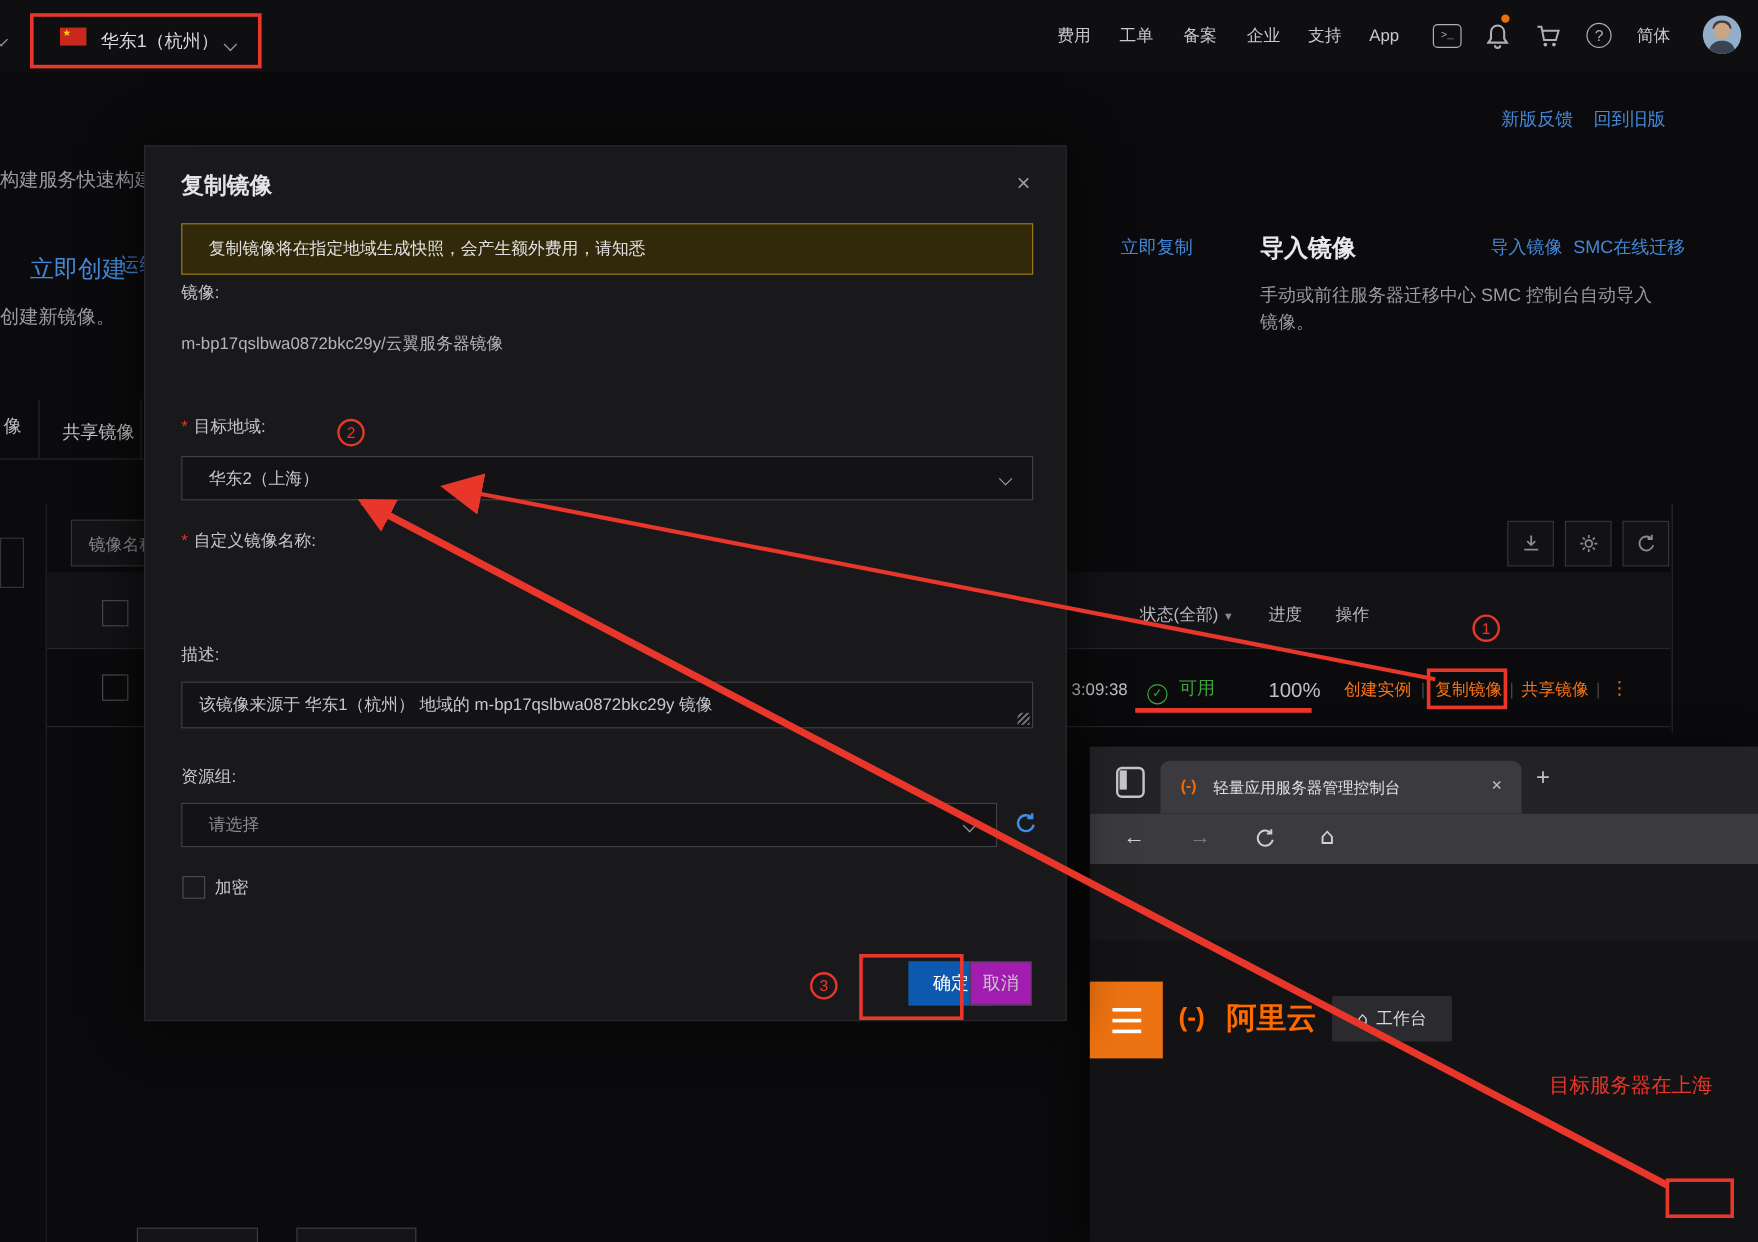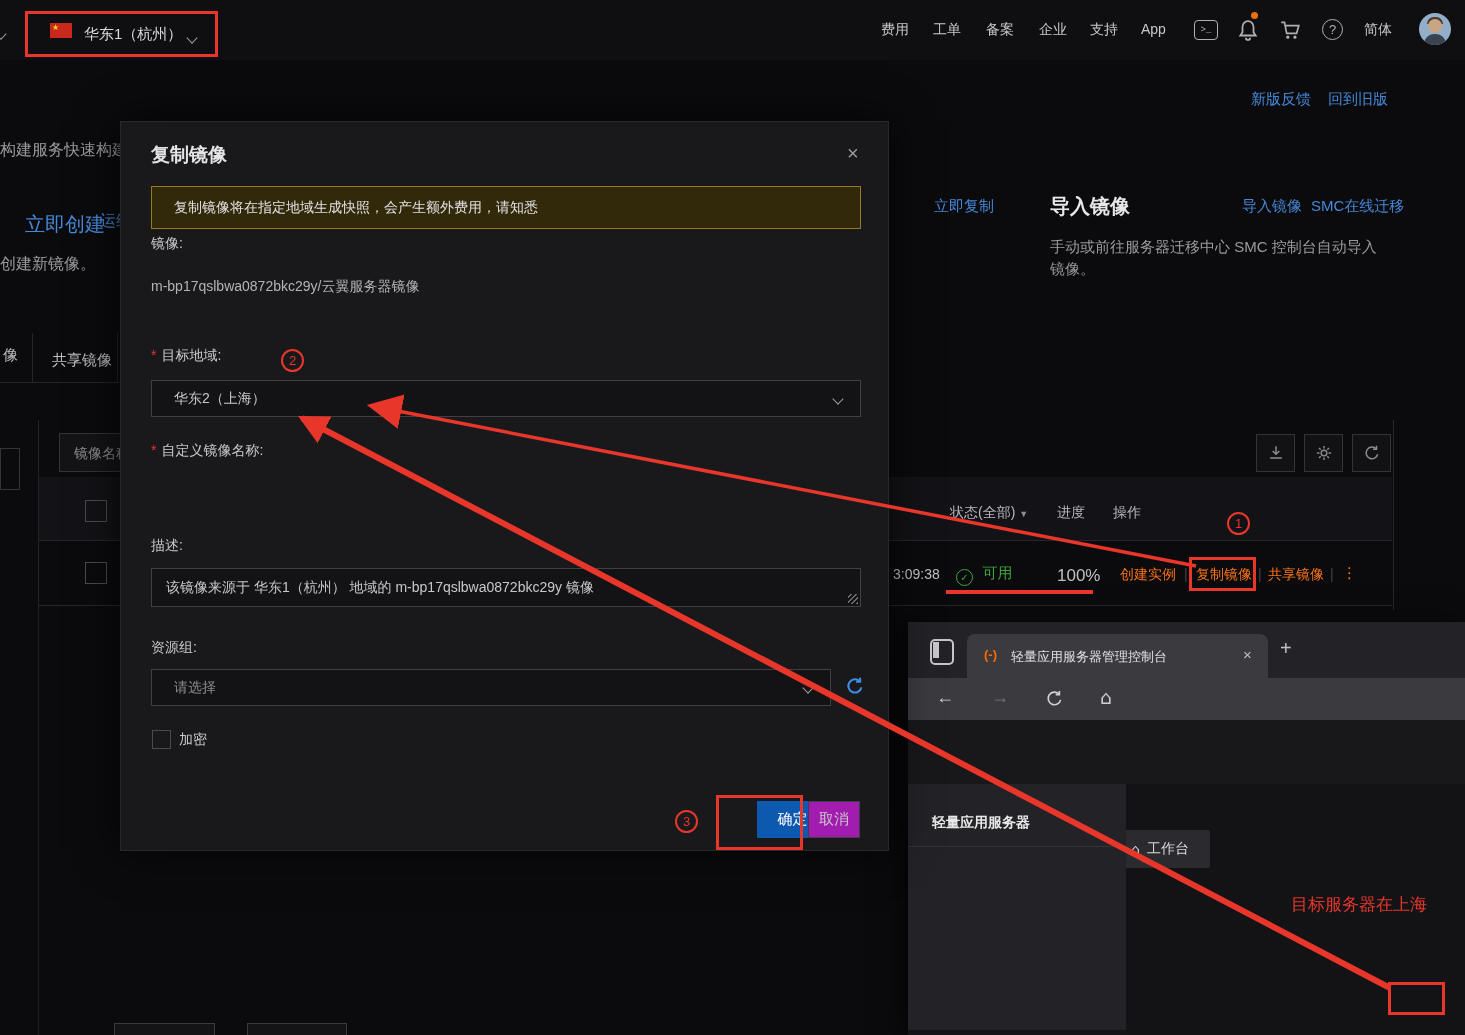--- a/index.html
+++ b/index.html
@@ -273,28 +273,20 @@
         <i style="top:31px"></i>
         <i style="top:40px"></i>
     </div>
     <span class="abs" style="left:74px;top:115px;color:#ff6a00;font-weight:bold;font-size:22px">(-)</span>
     <span class="abs" style="left:114px;top:112px;color:#ff6a00;font-weight:bold;font-size:25px">阿里云</span>
     <div class="abs wb-box">
       <span style="font-family:'DejaVu Sans',sans-serif;margin-right:7px">⌂</span>
       <span>工作台</span>
     </div>
   </div>
-  <div class="abs b-sidebar">
-    <span class="abs" style="left:24px;top:30px;font-size:14px;font-weight:bold;color:#e8e8ea">轻量应用服务器</span>
-    <div class="abs" style="left:0;top:62px;width:218px;height:1px;background:#333338"></div>
-    <div class="abs active-row">
-      
-    </div>
-
-  </div>
 </div>
 
 <svg class="arrows" width="1465" height="1035" viewBox="0 0 1465 1035">
   <defs>
     <marker id="arrB" viewBox="0 0 10 10" refX="8.5" refY="5" markerWidth="5" markerHeight="5" orient="auto-start-reverse">
       <path d="M0,0 L10,5 L0,10 z" fill="#e8362b"></path>
     </marker>
     <marker id="arrC" viewBox="0 0 10 10" refX="8.5" refY="5" markerWidth="10" markerHeight="10" orient="auto-start-reverse">
       <path d="M0,0 L10,5 L0,10 z" fill="#e8362b"></path>
     </marker>

